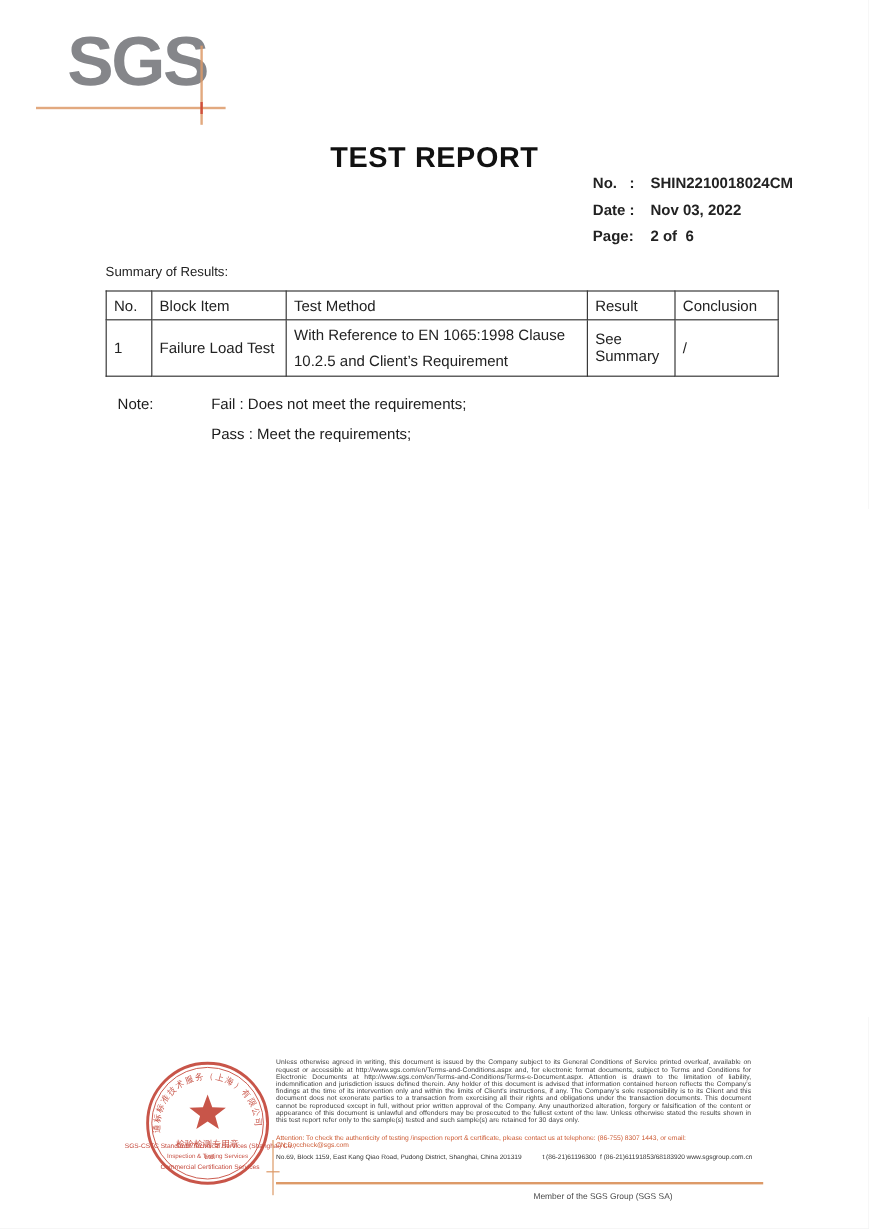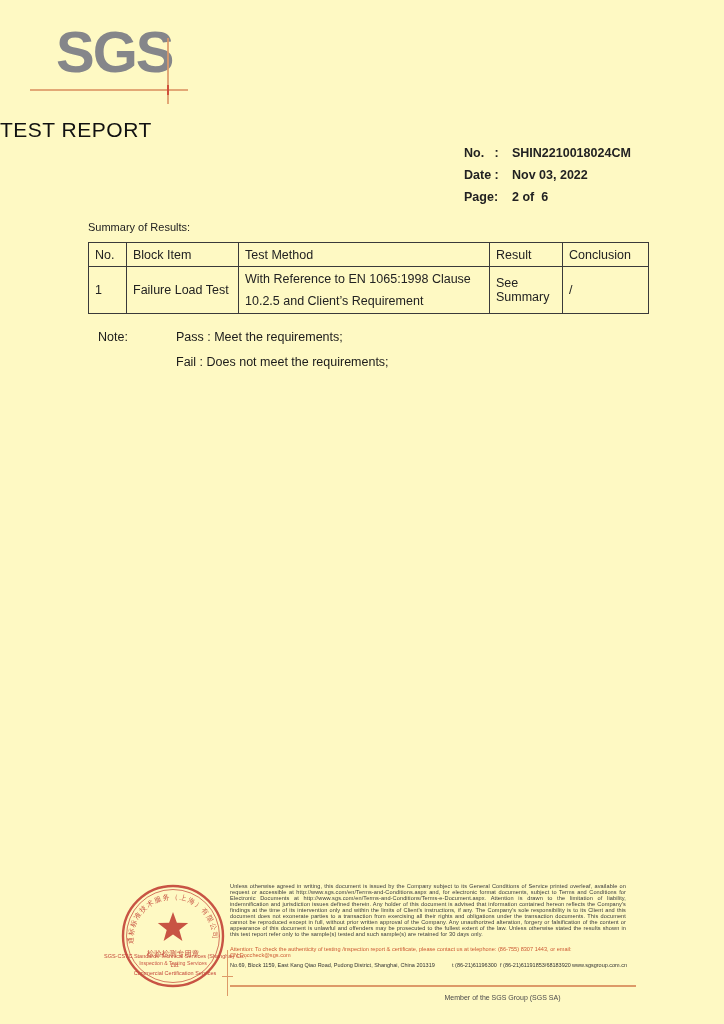--- a/index.html
+++ b/index.html
@@ -1,31 +1,31 @@
 <!DOCTYPE html>
 <html><head>
 <meta charset="utf-8">
 <style>
   html,body { margin:0; padding:0; background:#e8e8e8; }
   .page {
     position:relative; width:724px; height:1024px; margin:0 auto;
-    background:#fef9c3; overflow:hidden;
+    background:#ffffff; overflow:hidden;
     font-family:"Liberation Sans","DejaVu Sans",sans-serif; color:#1b1b1b;
   }
   
   .logo { position:absolute; left:56px; top:22px; font-size:58px; font-weight:bold;
           color:#85868a; letter-spacing:-2px; line-height:1.05; }
   .logo-hline { position:absolute; left:30px; top:89px; width:158px; height:2px; background:#dd9a68; opacity:.85; }
   .logo-vline { position:absolute; left:167px; top:38px; width:1.5px; height:66px; background:#dd9a68; opacity:.85; }
   .logo-tick  { position:absolute; left:166.5px; top:85px; width:2px; height:10px; background:#cc392c; opacity:.8; }
   
-  .title { position:absolute; left:0; right:0; top:118px; 
-           font-size:21px; font-weight:normal; letter-spacing:.5px; color:#111; }
+  .title { position:absolute; left:0; right:0; top:118px; text-align:center;
+           font-size:24px; font-weight:bold; letter-spacing:.5px; color:#111; }
   .report-info { position:absolute; left:464px; top:146px; font-size:12.5px; font-weight:bold; color:#222; }
-  .info-row { display:flex; margin-bottom:7px; line-height:15px; }
+  .info-row { display:flex; margin-bottom:7px; line-height:15px;margin-left:30px; }
   .info-label { white-space:pre; width:48px; }
   .info-value { white-space:pre; }
   
   .summary-heading { position:absolute; left:88px; top:221px; font-size:11px; color:#222; }
   .summary-table { position:absolute; left:88px; top:242px; width:560px;
                    border-collapse:collapse; font-size:12.5px; color:#222; table-layout:fixed; }
   .summary-table th, .summary-table td {
     border:1px solid #3a3a3a; font-weight:normal; text-align:left; padding:0 6px; }
   .summary-table thead th { height:23px; }
   .summary-table tbody td { height:46px; }
@@ -109,22 +109,22 @@
         <td>Failure Load Test</td>
         <td class="cell-method">With Reference to EN 1065:1998 Clause 10.2.5 and Client’s Requirement</td>
         <td>See Summary</td>
         <td>/</td>
       </tr>
     </tbody>
   </table>
 
   <div class="note-label">Note:</div>
   <div class="note-lines">
+    <div class="note-line">Fail : Does not meet the requirements;</div>
     <div class="note-line">Pass : Meet the requirements;</div>
-    <div class="note-line">Fail : Does not meet the requirements;</div>
   </div>
 
   <svg class="stamp-svg" width="112" height="112" viewBox="0 0 112 112">
     <circle cx="55" cy="55" r="50" fill="none" stroke="#c4473a" stroke-width="2.4"></circle>
     <circle cx="55" cy="55" r="46.5" fill="none" stroke="#c4473a" stroke-width="0.8"></circle>
     <polygon fill="#c4473a" points="55,31 58.9,41.7 70.2,42.1 61.3,49 64.4,59.9 55,53.6 45.6,59.9 48.7,49 39.8,42.1 51.1,41.7"></polygon>
     <defs>
       <path id="sealArc" d="M 16,67 A 40,40 0 1 1 94,67" fill="none"></path>
     </defs>
     <text font-size="7" fill="#c4473a" letter-spacing="1.2" font-family="'DejaVu Sans',sans-serif">

